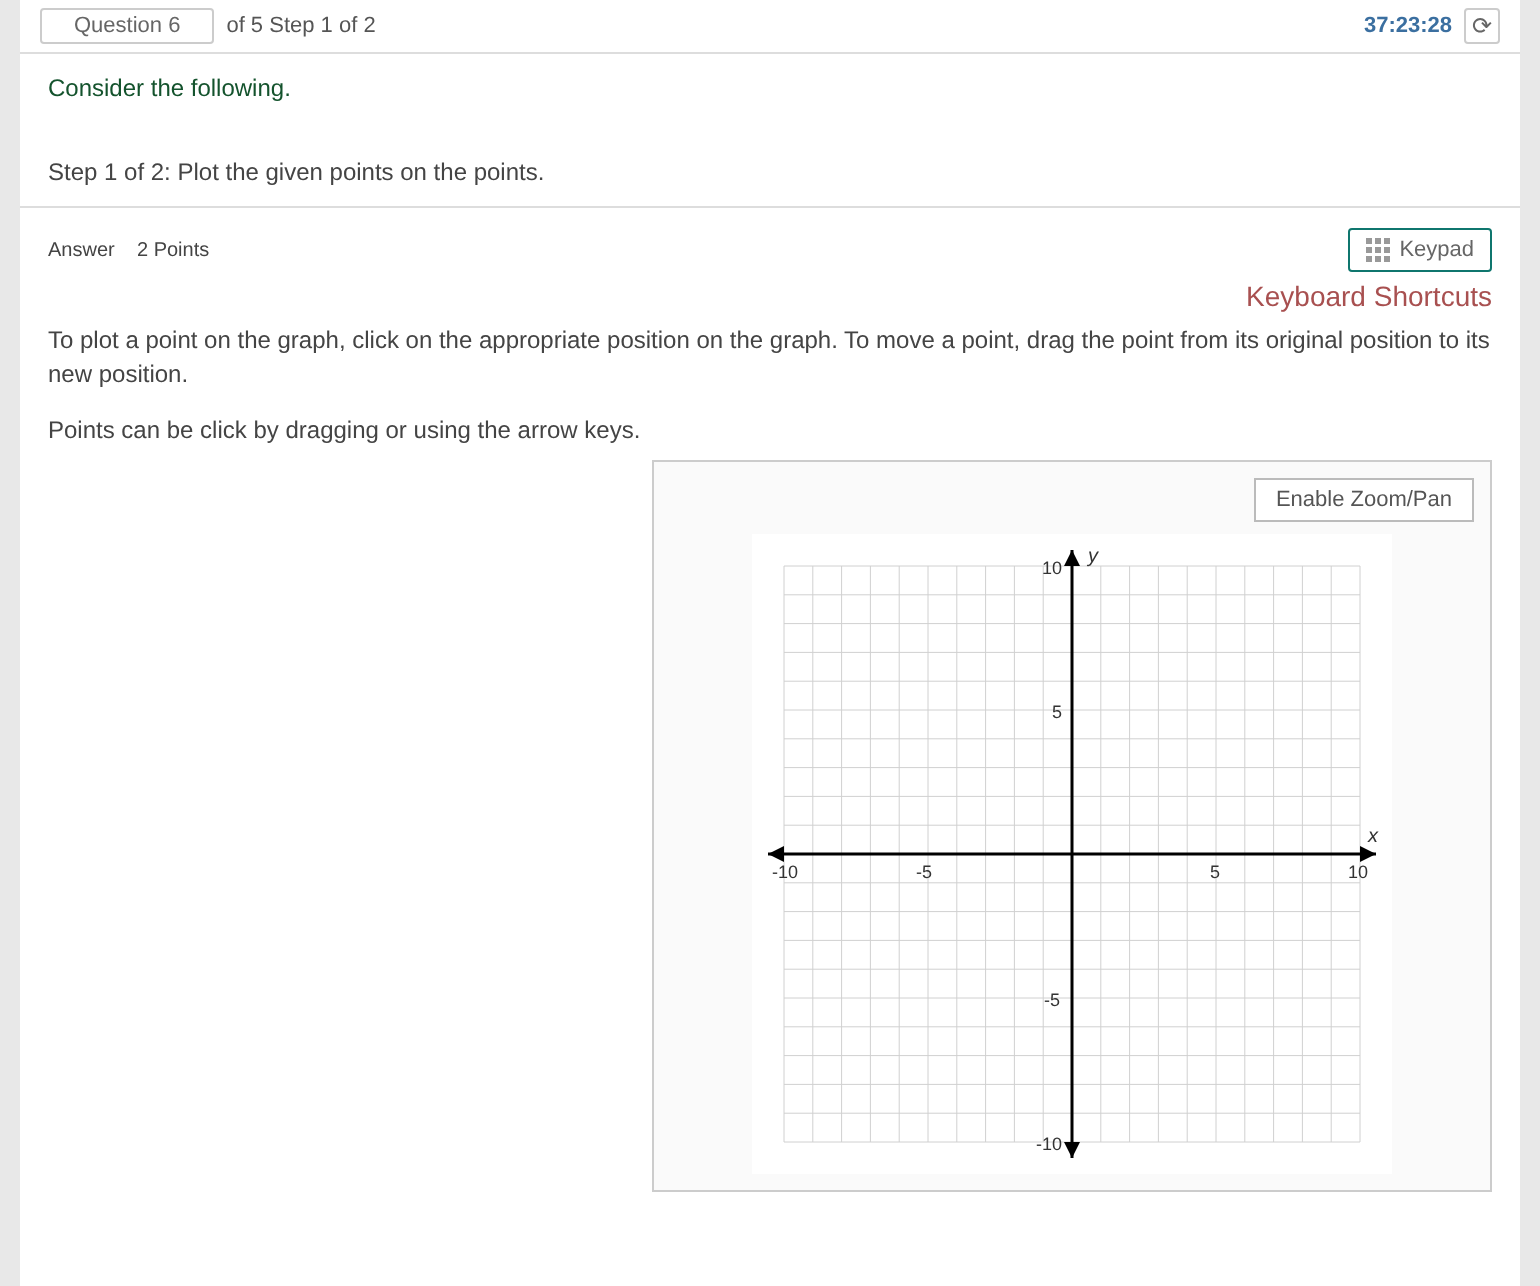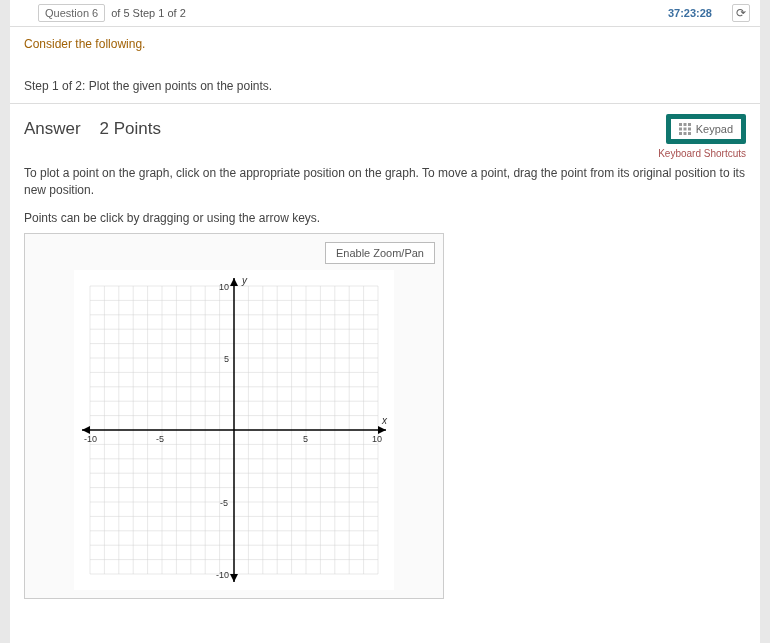--- a/index.html
+++ b/index.html
@@ -20,80 +20,80 @@
 }
 .top-bar {
   display: flex;
   justify-content: space-between;
   padding: 4px 10px;
   border-bottom: 1px solid #ddd;
   font-size: 11px;
   color: #555;
 }
 .top-left { display: flex; gap: 6px; align-items: center; }
-.top-pill { border: 1px solid #ccc; padding: 2px 6px; border-radius: 2px; color: #666; margin-left: 18px; }
+.top-pill { border: 1px solid #ccc; padding: 2px 16px; border-radius: 2px; color: #666; }
 .timer { color: #3b6fa0; font-weight: bold; }
 .refresh {
   width: 18px; height: 18px; border: 1px solid #ccc;
   display: inline-flex; align-items: center; justify-content: center;
   border-radius: 2px; color: #666; font-size: 12px;
 }
 .section {
   padding: 10px 14px;
   border-bottom: 1px solid #ddd;
 }
-.consider { font-size: 12px; color: #a16207; }
+.consider { font-size: 12px; color: #14532d; }
 .points-given {
   text-align: center;
   padding: 14px 0;
   font-size: 13px;
   color: #333;
   line-height: 1.5;
 }
 .step-text { font-size: 12px; color: #444; }
 .step-text b { font-weight: normal; }
 .answer-row {
   display: flex;
   justify-content: space-between;
   align-items: center;
   padding: 10px 14px 4px 14px;
 }
-.answer-left { font-size: 17px; color: #444; }
+.answer-left { font-size: 10px; color: #444; }
 .keypad-btn {
-  border: 5px solid #0f766e;
+  border: 1px solid #0f766e;
   padding: 4px 8px;
   font-size: 11px;
   color: #666;
   display: inline-flex;
   align-items: center;
   gap: 5px;
   border-radius: 2px;
 }
 .keypad-icon { display:inline-flex; }
 .shortcuts {
   text-align: right;
   padding: 0 14px 6px 0;
-  font-size: 10px;
+  font-size: 14px;
   color: #a85050;
 }
 .instructions {
   padding: 0 14px 12px 14px;
   font-size: 12px;
   color: #444;
   line-height: 1.4;
 }
 .drag-note {
   padding: 0 14px 8px 14px;
   font-size: 12px;
   color: #444;
 }
 .graph-area {
   display: flex;
   flex-direction: column;
-  align-items: flex-start;
+  align-items: flex-end;
   padding: 0 14px;
 }
 .graph-box {
   border: 1px solid #ccc;
   width: 420px;
   padding: 8px;
   background: #fafafa;
 }
 .zoom-row {
   display: flex;
@@ -121,21 +121,21 @@
 </head>
 <body>
 
 <div class="page">
 
   <div class="top-bar">
     <div class="top-left">
       <span class="top-pill">Question 6</span>
       <span>of 5 Step 1 of 2</span>
     </div>
-    <div style="display:flex;gap:20px;align-items:center;justify-content:center;">
+    <div style="display:flex;gap:6px;align-items:center;justify-content:center;">
       <span class="timer">37:23:28</span>
       <span class="refresh">⟳</span>
     </div>
   </div>
 
   <div class="section">
     <div class="consider">Consider the following.</div>
     <div class="points-given">
     </div>
     <div class="step-text">

